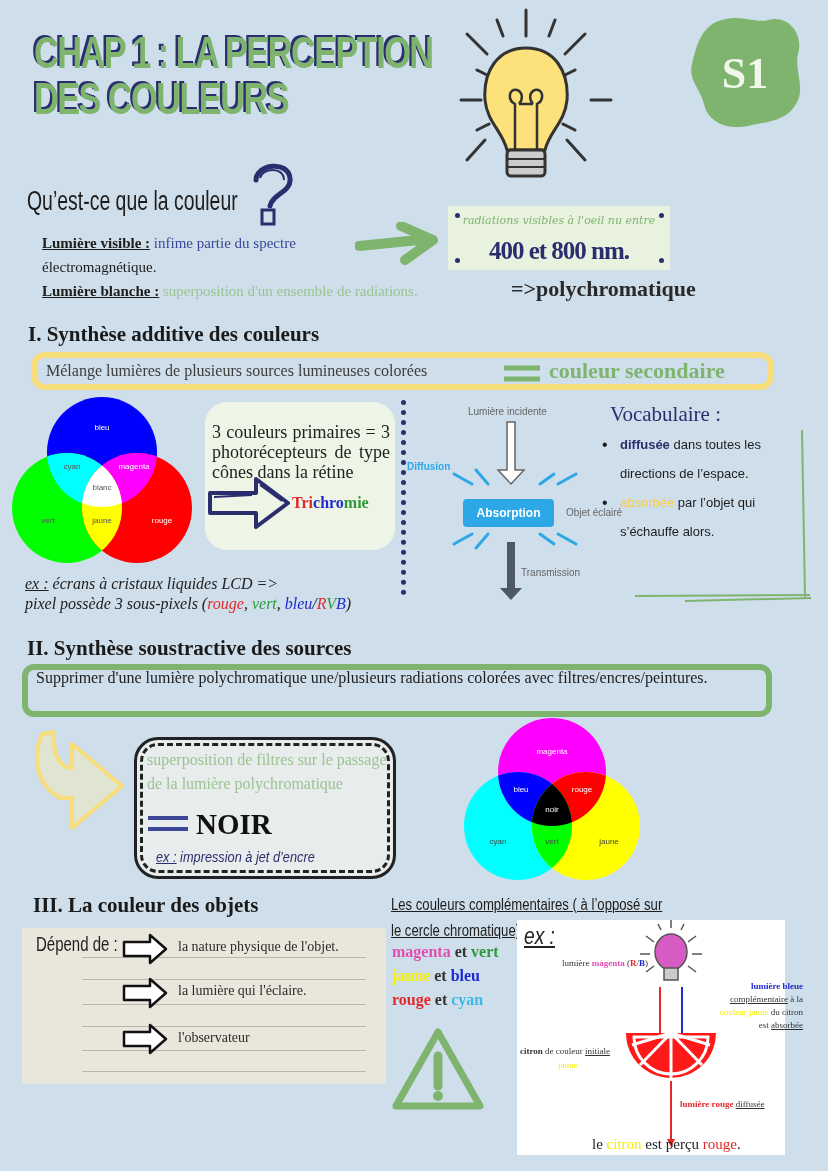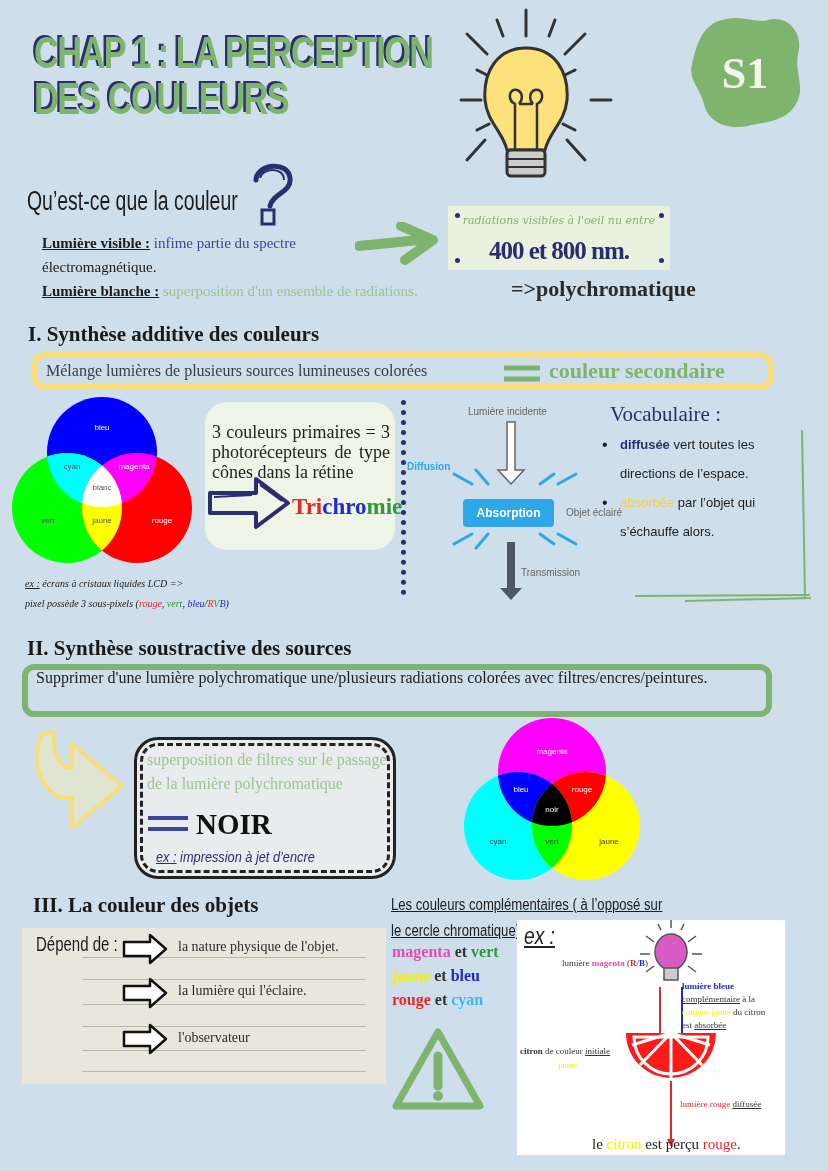--- a/index.html
+++ b/index.html
@@ -17,22 +17,22 @@
   .nm-box { left: 448px; top: 206px; width: 222px; height: 64px; background: #e8f2df; }
   .nm-small { left: 456px; top: 214px; width: 206px; text-align: center; font-family: "DejaVu Serif", serif; font-style: italic; font-size: 11px; color: #7fb46f; }
   .nm-big { left: 456px; top: 237px; width: 206px; text-align: center; font-family: "Liberation Serif", serif; font-weight: bold; font-size: 25px; color: #2b2e6e; letter-spacing: -1px; }
   .dot { width: 5px; height: 5px; background: #2b2e6e; border-radius: 50%; }
   .h2 { font-family: "Liberation Serif", serif; font-weight: bold; font-size: 21px; color: #1a1a1a; }
   .ybox { left: 31px; top: 352px; width: 743px; height: 38px; border: 6px solid #f8dd7c; border-radius: 14px; }
   .ybox-text { left: 46px; top: 362px; font-size: 16px; color: #3d3d3d; }
   .ybox-accent { left: 549px; top: 358px; font-size: 22px; font-weight: bold; color: #7fb46f; }
   .tri-box { left: 205px; top: 402px; width: 190px; height: 148px; background: #eef4e6; border-radius: 22px; }
   .tri-text { left: 212px; top: 422px; width: 178px; font-size: 18px; line-height: 20px; text-align: justify; color: #222; }
-  .trichromie { left: 292px; top: 494px; font-size: 23px; font-weight: bold; }
-  .ex-lcd { left: 25px; top: 574px; font-size: 10px; font-style: italic; line-height: 20px; color: #222; }
+  .trichromie { left: 292px; top: 494px; font-size: 16px; font-weight: bold; }
+  .ex-lcd { left: 25px; top: 574px; font-size: 16px; font-style: italic; line-height: 20px; color: #222; }
   .divider { left: 401px; top: 400px; width: 5px; height: 195px; border-left: 5px dotted #2b2e6e; }
   .vocab-title { left: 610px; top: 402px; font-size: 21px; color: #2b2e6e; }
   .vocab { left: 600px; top: 430px; width: 206px; font-family: "Liberation Sans", sans-serif; font-size: 13px; color: #1d1d1d; }
   .vocab li { list-style: none; position: relative; padding-left: 20px; line-height: 29px; transform-origin: left; }
   .vocab li::before { content: "•"; position: absolute; left: 2px; top: 0; font-size: 16px; }
   .diag-label { font-family: "Liberation Sans", sans-serif; font-size: 10px; color: #666; }
   .absorb { left: 463px; top: 499px; width: 91px; height: 28px; background: #2ea7e6; color: #fff; font-family: "Liberation Sans", sans-serif; font-weight: bold; font-size: 12px; text-align: center; line-height: 28px; border-radius: 4px; }
   .gbox { left: 22px; top: 664px; width: 750px; height: 53px; border: 6px solid #7fb46f; border-radius: 12px; }
   .gbox-text { left: 36px; top: 666px; width: 700px; font-size: 16px; line-height: 24px; color: #1d1d1d; }
   .dash-box { left: 134px; top: 737px; width: 262px; height: 142px; background: #e8ecec; border: 3px solid #222; border-radius: 24px; }
@@ -195,21 +195,21 @@
       <line x1="118" y1="64" x2="136" y2="54"></line>
     <line x1="32" y1="114" x2="14" y2="124"></line>
       <line x1="48" y1="114" x2="36" y2="128"></line>
     <line x1="100" y1="114" x2="114" y2="124"></line>
       <line x1="118" y1="114" x2="136" y2="124"></line>
   </g>
 </svg>
 
 <div class="abs vocab-title">Vocabulaire :</div>
 <ul class="abs vocab">
-  <li><span style="color:#2b2e6e;font-weight:bold">diffusée</span><span> vert toutes les directions de l’espace.</span></li>
+  <li><span style="color:#2b2e6e;font-weight:bold">diffusée</span><span> dans toutes les directions de l’espace.</span></li>
   <li><span style="color:#f8cf4a">absorbée</span><span> par l’objet qui s’échauffe alors.</span></li>
 </ul>
 <svg class="abs" style="left:615px;top:420px" width="200" height="185">
   <path d="M187 10 L190 178 M20 176 L195 175 M70 181 L196 178" stroke="#7fb46f" stroke-width="2" fill="none"></path>
 </svg>
 
 <div class="abs h2" style="left:27px;top:636px">II. Synthèse soustractive des sources</div>
 <div class="abs gbox"></div>
 <div class="abs gbox-text">Supprimer d'une lumière polychromatique une/plusieurs radiations colorées avec filtres/encres/peintures.</div>
 
@@ -320,24 +320,24 @@
   <line x1="40" y1="2" x2="40" y2="56" stroke="#e4282a" stroke-width="2"></line>
   <path d="M36 52 L40 60 L44 52 Z" fill="#e4282a"></path>
   <line x1="62" y1="2" x2="62" y2="56" stroke="#1f2ad0" stroke-width="2"></line>
   <path d="M58 52 L62 60 L66 52 Z" fill="#1f2ad0"></path>
   <path d="M6 48 L96 48 A45 45 0 0 1 6 48 Z" fill="#ff1a1a"></path>
   <path d="M51 48 L51 93 M51 48 L20 80 M51 48 L82 80 M51 48 L12 60 M51 48 L90 60" stroke="#fff" stroke-width="3"></path>
   <path d="M14 52 L88 52 A37 37 0 0 1 14 52 Z" fill="none" stroke="#fff" stroke-width="3"></path>
   <line x1="51" y1="96" x2="51" y2="158" stroke="#e4282a" stroke-width="2"></line>
   <path d="M47 154 L51 162 L55 154 Z" fill="#e4282a"></path>
 </svg>
-<div class="abs small-serif" style="left:682px;top:980px;width:104px;text-align:left;line-height:13px">
+<div class="abs small-serif" style="left:699px;top:980px;width:104px;text-align:right;line-height:13px">
   <div style="color:#1f2ad0;font-weight:bold">lumière bleue</div>
   <div><u>complémentaire</u><span> à la</span></div>
   <div><span style="color:#f7f000">couleur jaune</span><span> du citron</span></div>
   <div><span>est </span><u>absorbée</u></div>
 </div>
 <div class="abs small-serif" style="left:520px;top:1044px;line-height:14px">
   <div><b>citron</b><span> de couleur </span><u>initiale</u></div>
   <div style="padding-left:38px;color:#f7f000">jaune</div>
 </div>
-<div class="abs small-serif" style="left:680px;top:1099px"><span style="color:#e4282a;font-weight:normal">lumière rouge </span><u>diffusée</u></div>
+<div class="abs small-serif" style="left:680px;top:1099px"><span style="color:#e4282a;font-weight:bold">lumière rouge </span><u>diffusée</u></div>
 <div class="abs" style="left:592px;top:1136px;font-size:15px;color:#222"><span>le </span><span style="color:#f7f000">citron</span><span> est perçu </span><span style="color:#e4282a">rouge</span><span>.</span></div>
 
 </body></html>

